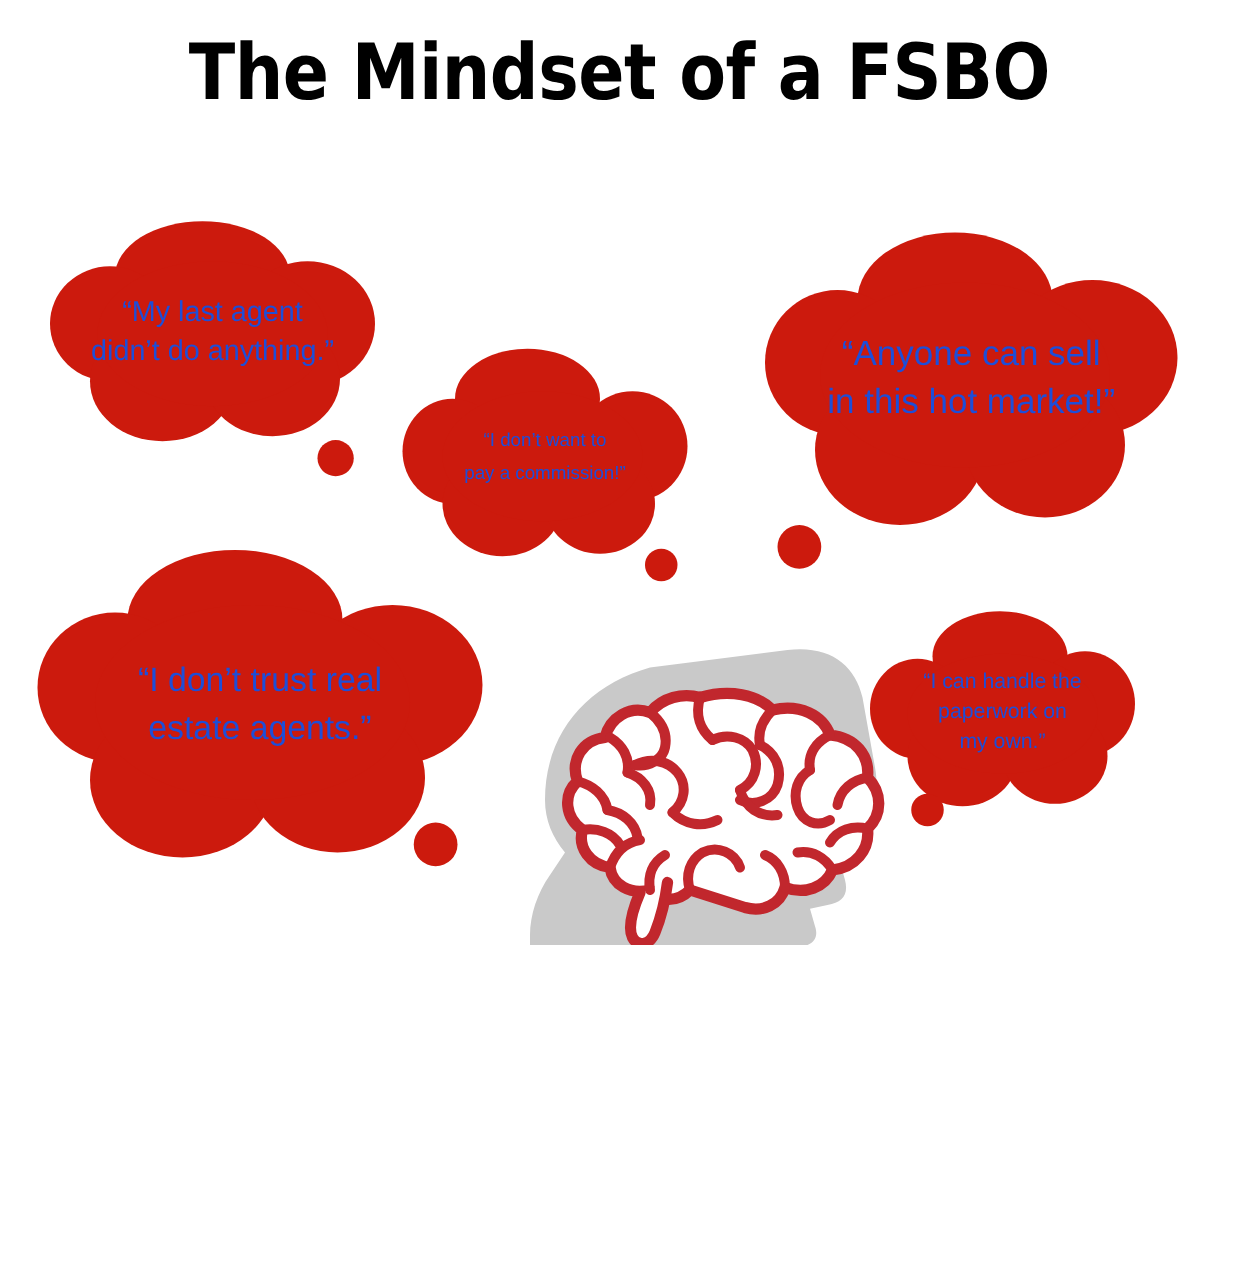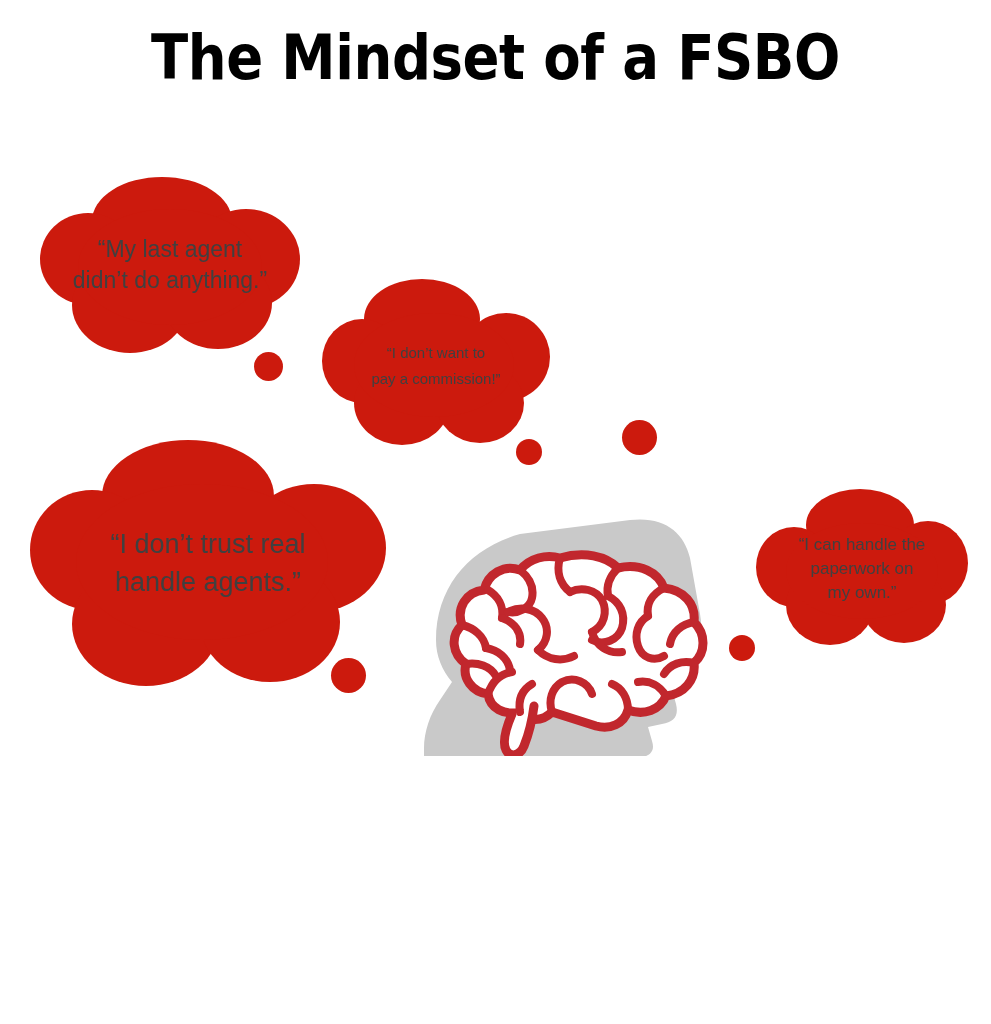--- a/index.html
+++ b/index.html
@@ -58,21 +58,21 @@
   .bubble-text {
     position: absolute;
     left: 0;
     top: 0;
     width: 100%;
     height: 100%;
     display: flex;
     align-items: center;
     justify-content: center;
     text-align: center;
-    color: #404040;
+    color: #1d4ed8;
     font-family: "Liberation Sans", sans-serif;
     font-weight: 400;
     white-space: pre-line;
     pointer-events: none;
   }
   .dot {
     position: absolute;
     border-radius: 50%;
   }
 </style>
@@ -195,39 +195,53 @@
         <ellipse cx="80" cy="126" rx="48" ry="42"></ellipse>
         <ellipse cx="158" cy="126" rx="44" ry="40"></ellipse>
         <ellipse cx="112" cy="88" rx="80" ry="52"></ellipse>
       </g>
     </svg>
     <div class="bubble-text" style="font-size:15px; line-height:26px; padding-top:4px;">“I don’t want to
 pay a commission!”</div>
   </div>
   <div class="dot" style="left:516px; top:439px; width:26px; height:26px; background:#CC1A0D;"></div>
 
+  <div class="bubble" id="bubble-hot-market" style="left:612px; top:182px; width:330px; height:240px;">
+    <svg width="330" height="240" viewBox="0 0 330 240" xmlns="http://www.w3.org/2000/svg">
+      <g fill="#CC1A0D">
+        <ellipse cx="152" cy="58" rx="78" ry="54"></ellipse>
+        <ellipse cx="58" cy="108" rx="58" ry="58"></ellipse>
+        <ellipse cx="262" cy="104" rx="68" ry="62"></ellipse>
+        <ellipse cx="108" cy="178" rx="68" ry="60"></ellipse>
+        <ellipse cx="224" cy="174" rx="64" ry="58"></ellipse>
+        <ellipse cx="160" cy="118" rx="116" ry="74"></ellipse>
+      </g>
+    </svg>
+    <div class="bubble-text" style="font-size:28px; line-height:38px; padding-bottom:6px;">“Anyone can sell
+in this hot market!”</div>
+  </div>
   <div class="dot" style="left:622px; top:420px; width:35px; height:35px; background:#CC1A0D;"></div>
 
   <div class="bubble" id="bubble-trust" style="left:30px; top:438px; width:356px; height:250px;">
     <svg width="356" height="250" viewBox="0 0 356 250" xmlns="http://www.w3.org/2000/svg">
       <g fill="#CC1A0D">
         <ellipse cx="158" cy="58" rx="86" ry="56"></ellipse>
         <ellipse cx="62" cy="112" rx="62" ry="60"></ellipse>
         <ellipse cx="284" cy="110" rx="72" ry="64"></ellipse>
         <ellipse cx="116" cy="186" rx="74" ry="62"></ellipse>
         <ellipse cx="240" cy="184" rx="70" ry="60"></ellipse>
         <ellipse cx="172" cy="124" rx="126" ry="78"></ellipse>
       </g>
     </svg>
     <div class="bubble-text" style="font-size:27px; line-height:38px; padding-bottom:4px;">“I don’t trust real
-handle agents.”</div>
+estate agents.”</div>
   </div>
   <div class="dot" style="left:331px; top:658px; width:35px; height:35px; background:#CC1A0D;"></div>
 
-  <div class="bubble" id="bubble-paperwork" style="left:756px; top:487px; width:212px; height:160px;">
+  <div class="bubble" id="bubble-paperwork" style="left:696px; top:487px; width:212px; height:160px;">
     <svg width="212" height="160" viewBox="0 0 212 160" xmlns="http://www.w3.org/2000/svg">
       <g fill="#CC1A0D">
         <ellipse cx="104" cy="38" rx="54" ry="36"></ellipse>
         <ellipse cx="38" cy="80" rx="38" ry="40"></ellipse>
         <ellipse cx="172" cy="76" rx="40" ry="42"></ellipse>
         <ellipse cx="74" cy="118" rx="44" ry="40"></ellipse>
         <ellipse cx="148" cy="118" rx="42" ry="38"></ellipse>
         <ellipse cx="106" cy="84" rx="76" ry="48"></ellipse>
       </g>
     </svg>

